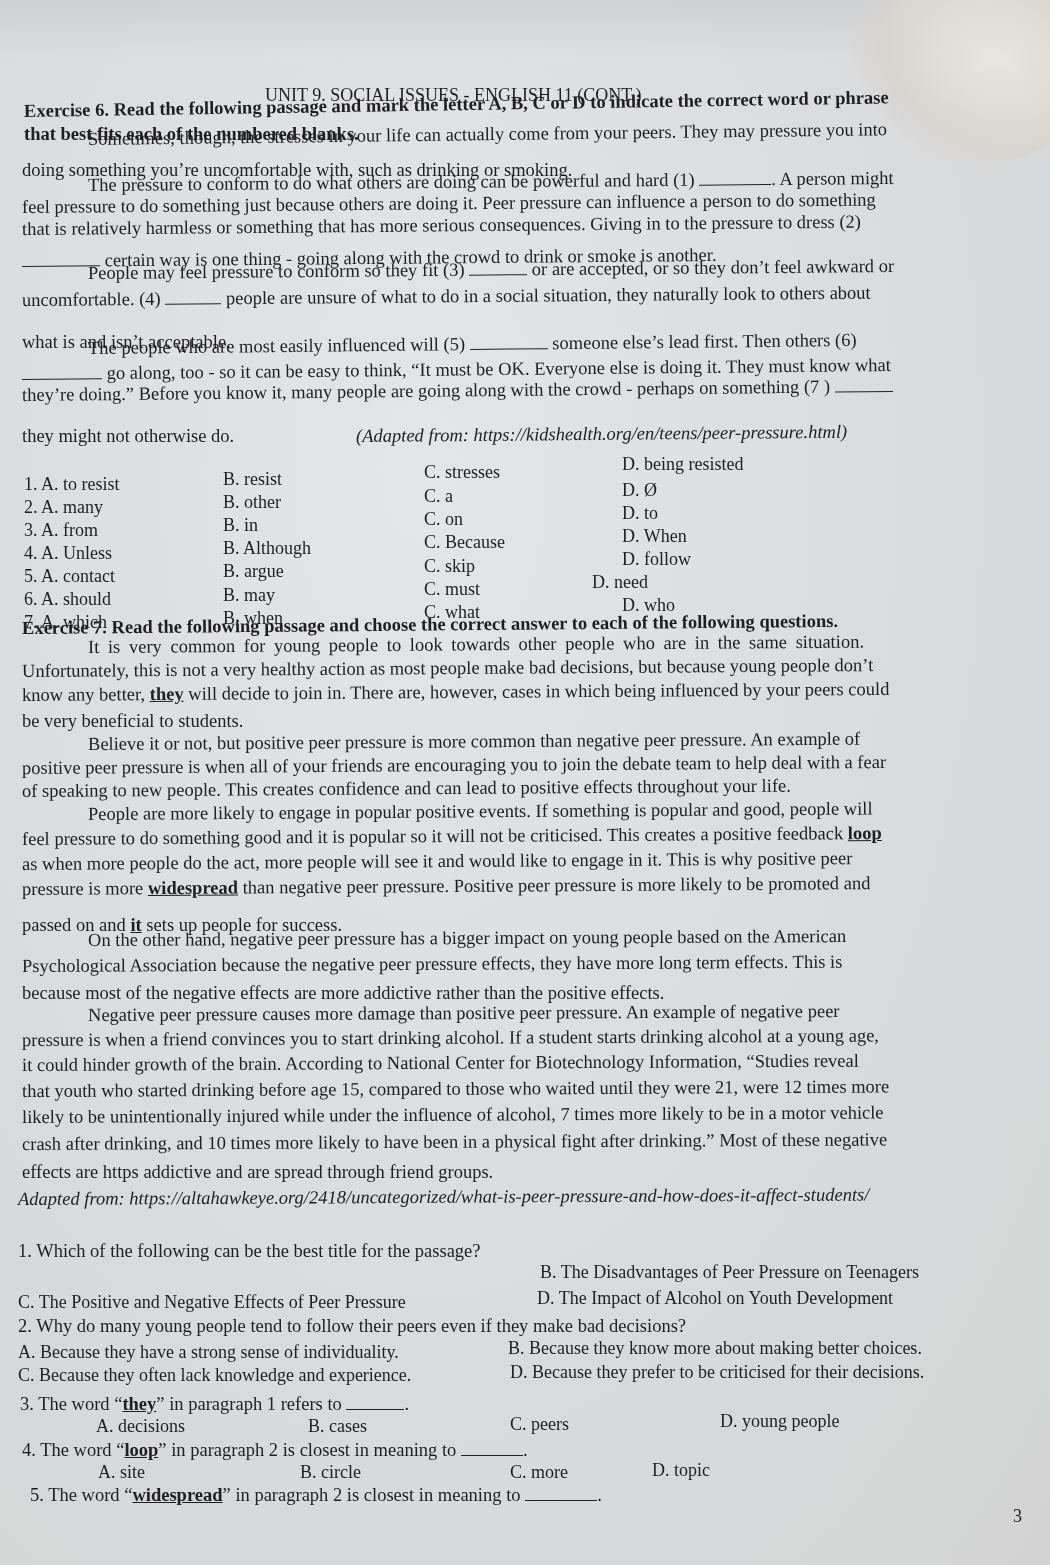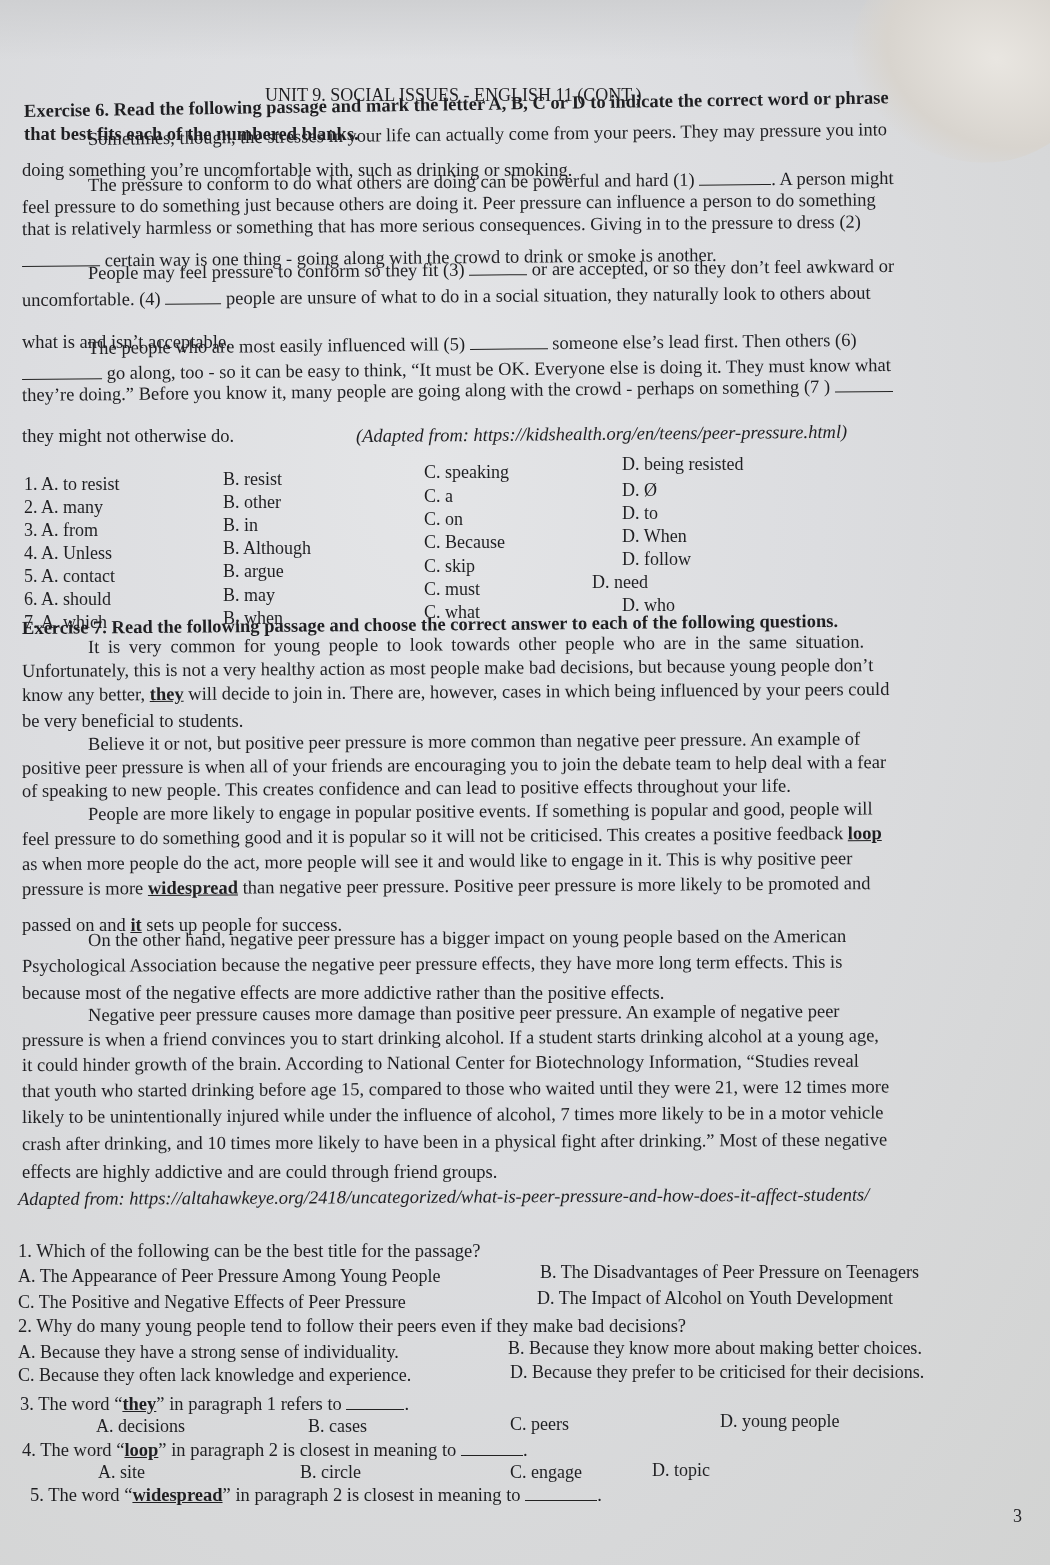--- a/index.html
+++ b/index.html
@@ -78,21 +78,21 @@
   <div class="line" style="left:22px; top:384px; transform:rotate(-0.6deg); transform-origin:left;">
     <span>they’re doing.” Before you know it, many people are going along with the crowd - perhaps on something (7 )</span>
     <span class="blank" style="width:58px;"></span>
   </div>
   <div class="line" style="left:22px; top:425px;">they might not otherwise do.</div>
   <div class="line italic" style="left:356px; top:425px; transform:rotate(-0.5deg); transform-origin:left;">(Adapted from: https://kidshealth.org/en/teens/peer-pressure.html)</div>
 
   <div>
     <div class="opt" style="left:24px; top:474px;">1. A. to resist</div>
     <div class="opt" style="left:223px; top:469px;">B. resist</div>
-    <div class="opt" style="left:424px; top:462px;">C. speaking</div>
+    <div class="opt" style="left:424px; top:462px;">C. stresses</div>
     <div class="opt" style="left:622px; top:454px;">D. being resisted</div>
 
     <div class="opt" style="left:24px; top:497px;">2. A. many</div>
     <div class="opt" style="left:223px; top:492px;">B. other</div>
     <div class="opt" style="left:424px; top:486px;">C. a</div>
     <div class="opt" style="left:622px; top:480px;">D. Ø</div>
 
     <div class="opt" style="left:24px; top:520px;">3. A. from</div>
     <div class="opt" style="left:223px; top:515px;">B. in</div>
     <div class="opt" style="left:424px; top:509px;">C. on</div>
@@ -154,25 +154,24 @@
   <div class="line" style="left:88px; top:929px; transform:rotate(-0.3deg); transform-origin:left;">On the other hand, negative peer pressure has a bigger impact on young people based on the American</div>
   <div class="line" style="left:22px; top:955px; transform:rotate(-0.3deg); transform-origin:left;">Psychological Association because the negative peer pressure effects, they have more long term effects. This is</div>
   <div class="line" style="left:22px; top:982px;">because most of the negative effects are more addictive rather than the positive effects.</div>
 
   <div class="line" style="left:88px; top:1004px; transform:rotate(-0.3deg); transform-origin:left;">Negative peer pressure causes more damage than positive peer pressure. An example of negative peer</div>
   <div class="line" style="left:22px; top:1029px; transform:rotate(-0.3deg); transform-origin:left;">pressure is when a friend convinces you to start drinking alcohol. If a student starts drinking alcohol at a young age,</div>
   <div class="line" style="left:22px; top:1054px; transform:rotate(-0.3deg); transform-origin:left;">it could hinder growth of the brain. According to National Center for Biotechnology Information, “Studies reveal</div>
   <div class="line" style="left:22px; top:1080px; transform:rotate(-0.3deg); transform-origin:left;">that youth who started drinking before age 15, compared to those who waited until they were 21, were 12 times more</div>
   <div class="line" style="left:22px; top:1106px; transform:rotate(-0.3deg); transform-origin:left;">likely to be unintentionally injured while under the influence of alcohol, 7 times more likely to be in a motor vehicle</div>
   <div class="line" style="left:22px; top:1133px; transform:rotate(-0.3deg); transform-origin:left;">crash after drinking, and 10 times more likely to have been in a physical fight after drinking.” Most of these negative</div>
-  <div class="line" style="left:22px; top:1161px;">effects are highly addictive and are could through friend groups.</div>
+  <div class="line" style="left:22px; top:1161px;">effects are https addictive and are spread through friend groups.</div>
   <div class="line italic" style="left:18px; top:1188px; transform:rotate(-0.3deg); transform-origin:left;">Adapted from: https://altahawkeye.org/2418/uncategorized/what-is-peer-pressure-and-how-does-it-affect-students/</div>
 
   <div class="line" style="left:18px; top:1240px;">1. Which of the following can be the best title for the passage?</div>
-  <div class="opt" style="left:18px; top:1266px;">A. The Appearance of Peer Pressure Among Young People</div>
   <div class="opt" style="left:540px; top:1262px;">B. The Disadvantages of Peer Pressure on Teenagers</div>
   <div class="opt" style="left:18px; top:1292px;">C. The Positive and Negative Effects of Peer Pressure</div>
   <div class="opt" style="left:537px; top:1288px;">D. The Impact of Alcohol on Youth Development</div>
 
   <div class="line" style="left:18px; top:1315px;">2. Why do many young people tend to follow their peers even if they make bad decisions?</div>
   <div class="opt" style="left:18px; top:1342px;">A. Because they have a strong sense of individuality.</div>
   <div class="opt" style="left:508px; top:1338px;">B. Because they know more about making better choices.</div>
   <div class="opt" style="left:18px; top:1365px;">C. Because they often lack knowledge and experience.</div>
   <div class="opt" style="left:510px; top:1362px;">D. Because they prefer to be criticised for their decisions.</div>
 
@@ -184,21 +183,21 @@
   <div class="opt" style="left:308px; top:1416px;">B. cases</div>
   <div class="opt" style="left:510px; top:1414px;">C. peers</div>
   <div class="opt" style="left:720px; top:1411px;">D. young people</div>
 
   <div class="line" style="left:22px; top:1439px;">
     <span>4. The word “</span><span class="u">loop</span><span>” in paragraph 2 is closest in meaning to</span>
     <span class="blank" style="width:62px;"></span>.
   </div>
   <div class="opt" style="left:98px; top:1462px;">A. site</div>
   <div class="opt" style="left:300px; top:1462px;">B. circle</div>
-  <div class="opt" style="left:510px; top:1462px;">C. engage</div>
+  <div class="opt" style="left:510px; top:1462px;">C. more</div>
   <div class="opt" style="left:652px; top:1460px;">D. topic</div>
 
   <div class="line" style="left:30px; top:1484px;">
     <span>5. The word “</span><span class="u">widespread</span><span>” in paragraph 2 is closest in meaning to</span>
     <span class="blank" style="width:72px;"></span>.
   </div>
 
   <div class="pagenum">3</div>
 </div>
 

